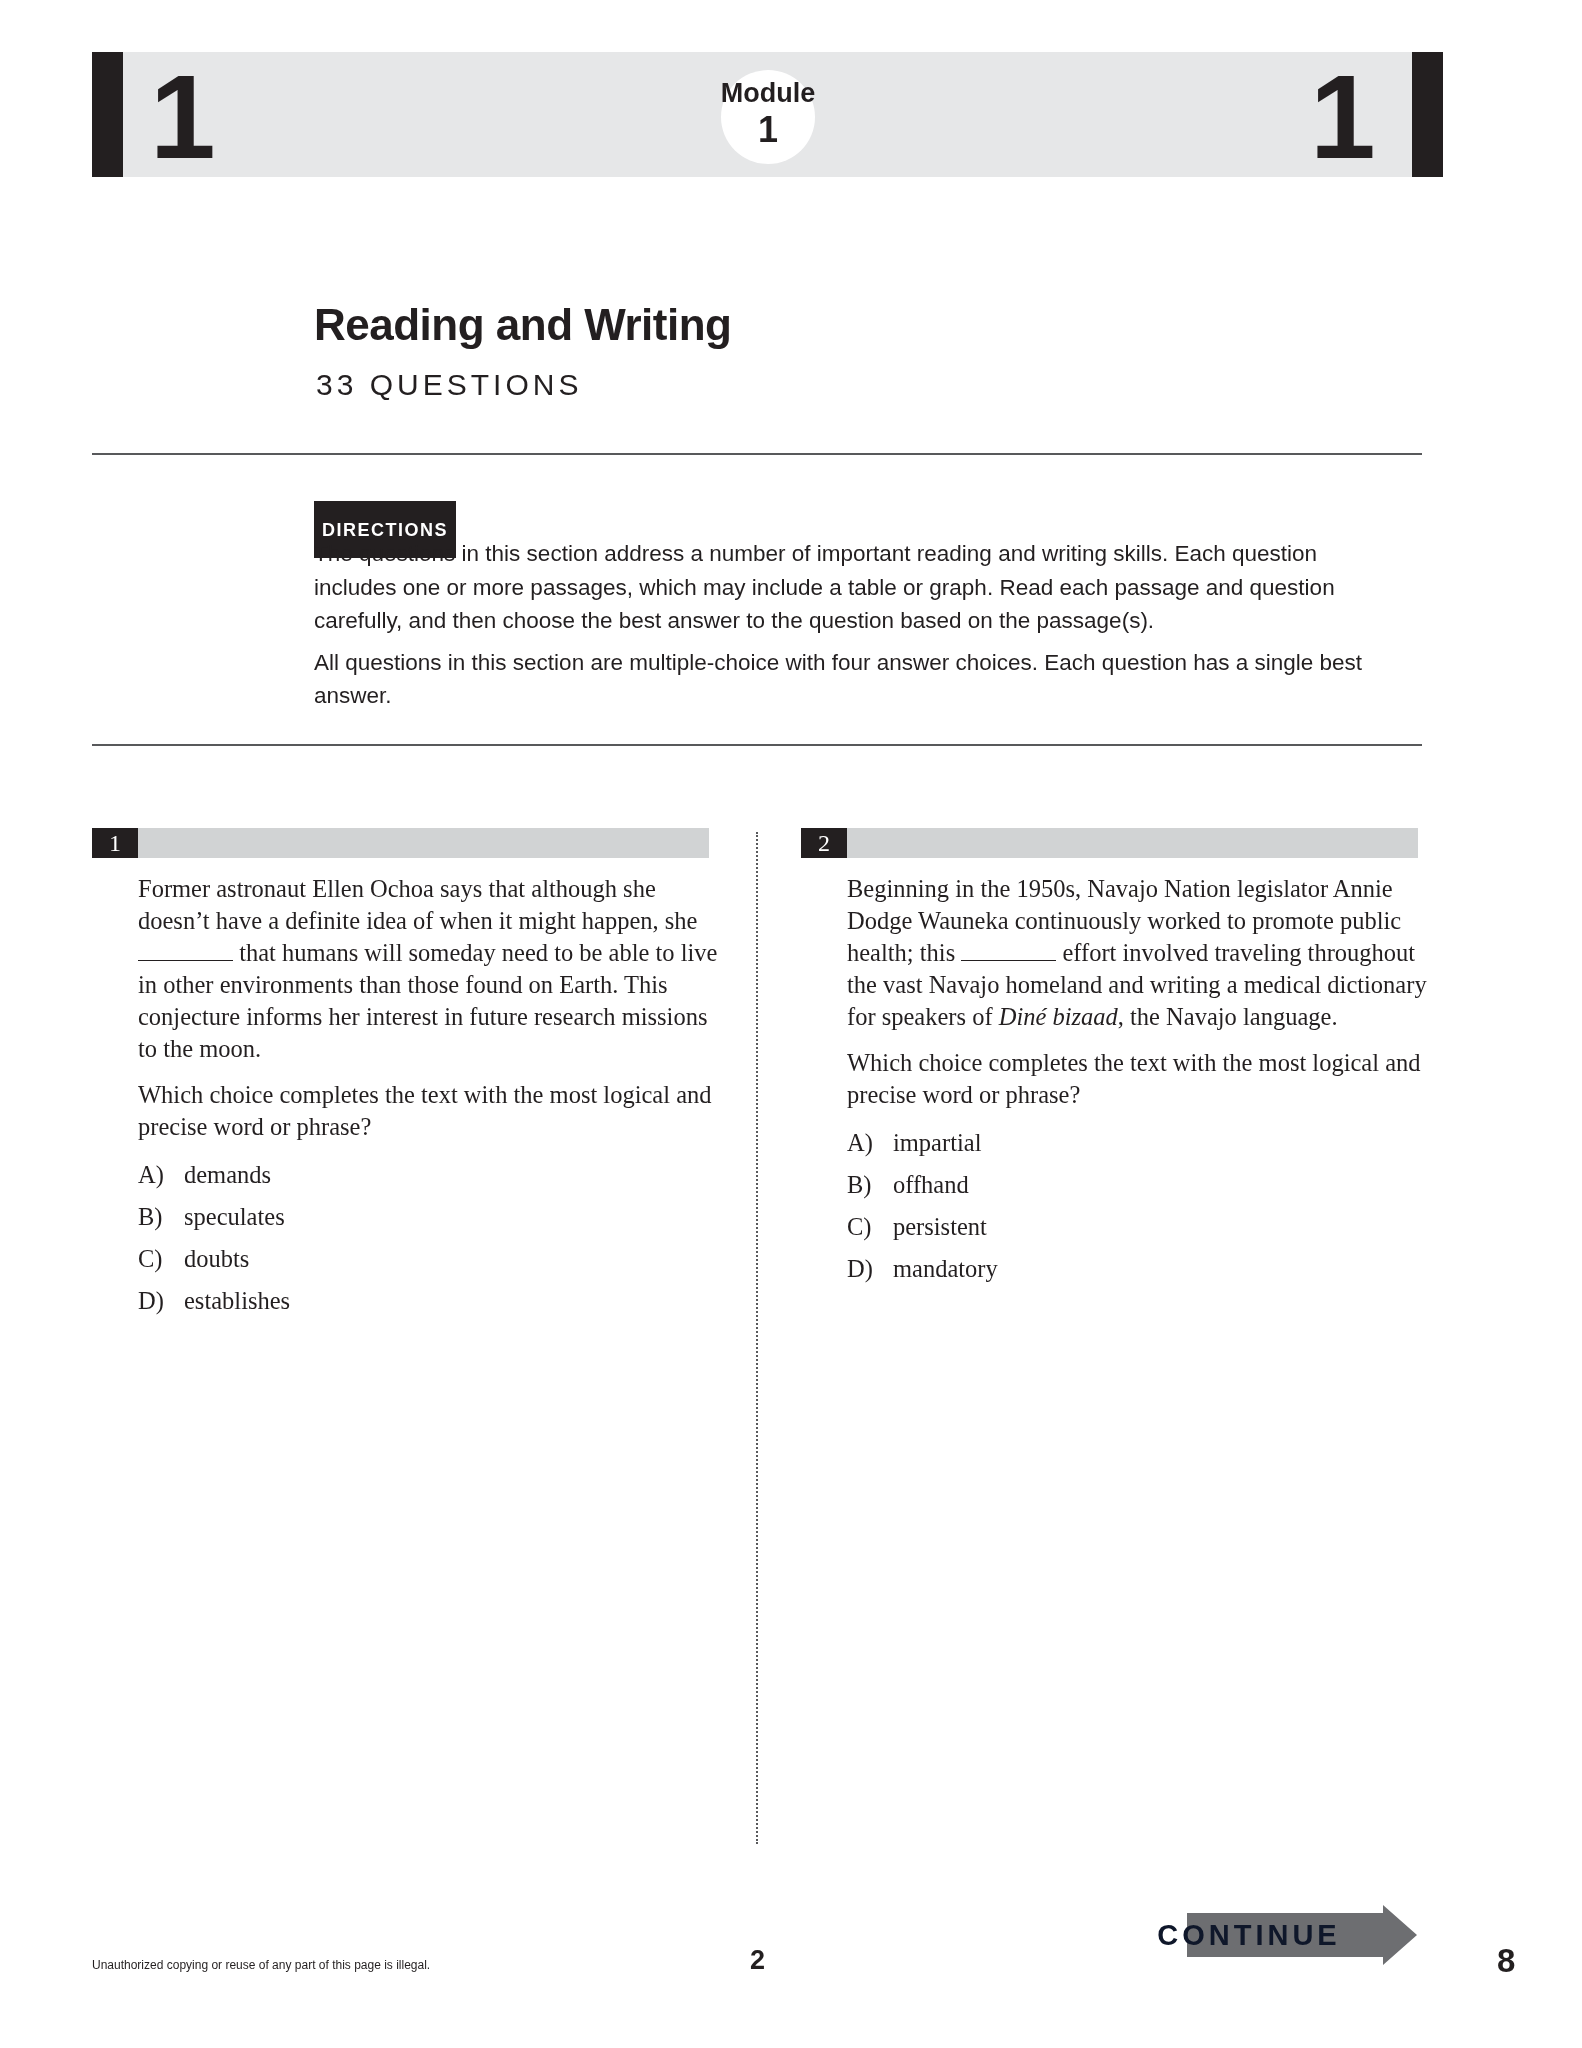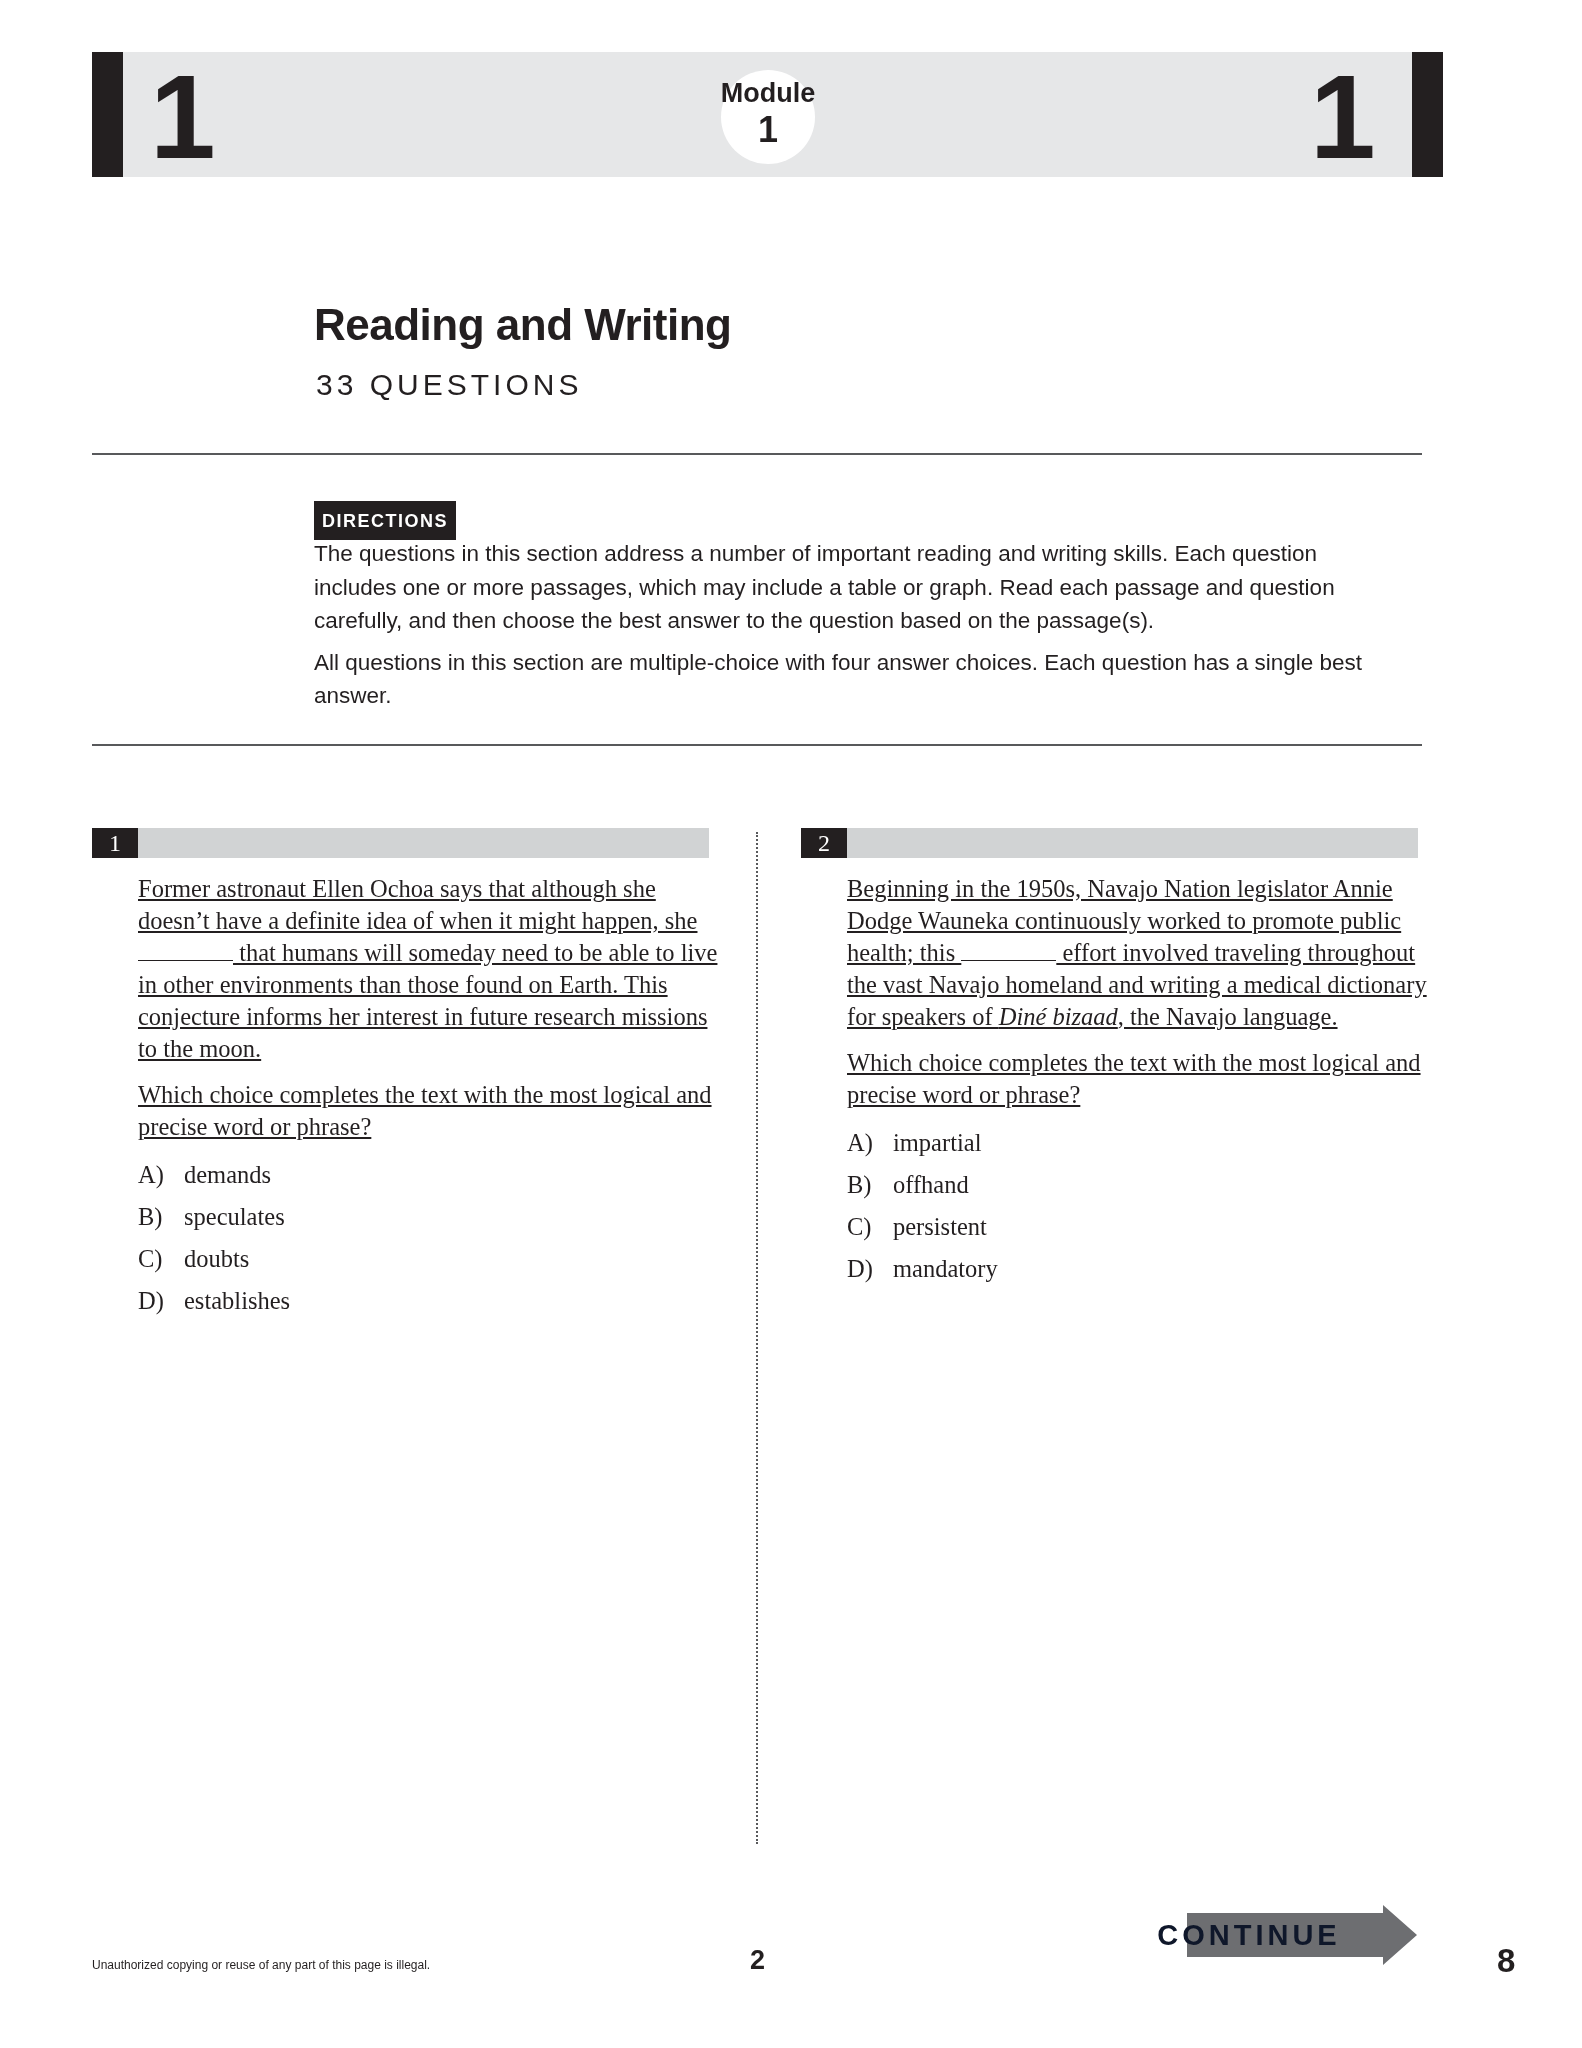--- a/index.html
+++ b/index.html
@@ -21,40 +21,40 @@
   #module-num { left:668px; top:110px; width:200px; text-align:center; font-size:36px; font-weight:bold; line-height:40px; }
 
   
   #title { left:314px; top:290px; font-size:44px; font-weight:bold; line-height:70px; letter-spacing:-0.5px; }
   #subtitle { left:316px; top:368px; font-size:30px; font-weight:normal; letter-spacing:4px; line-height:34px; }
 
   .rule { left:92px; width:1330px; height:2px; background:#58595b; }
   #rule-top { top:453px; }
   #rule-bottom { top:744px; }
 
-  #directions-badge { left:314px; top:501px; padding:6px 8px; height:27px; background:#231f20; color:#ffffff;
+  #directions-badge { left:314px; top:501px; padding:15px 8px; height:27px; background:#231f20; color:#ffffff;
     font-size:18px; font-weight:bold; letter-spacing:1.5px; line-height:28px; }
   #directions-text { left:314px; top:537px; width:1050px; font-size:22.5px; line-height:33.5px; color:#231f20; }
   #directions-text p { margin:0 0 8px 0; }
 
   
   .q-bar { top:828px; height:30px; background:#d1d3d4; }
   .q-num { top:828px; width:46px; height:30px; background:#231f20; color:#ffffff; text-align:center;
     font-size:24px; line-height:31px; }
   #q1-bar { left:92px; width:617px; }
   #q1-num { left:92px; }
   #q2-bar { left:801px; width:617px; }
   #q2-num { left:801px; }
 
   #divider { left:756px; top:832px; width:0; height:1012px; border-left:2px dotted #58595b; }
 
   .q-body { top:873px; width:580px; font-size:24.5px; line-height:32px; color:#231f20; }
   #q1-body { left:138px; }
   #q2-body { left:847px; }
-  .q-body p { margin:0;text-decoration:underline; }
+  .q-body p { margin:0; }
   .q-prompt { margin-top:14px !important; }
   .choices { margin-top:16px; }
   .choice { height:42px; display:flex; }
   .choice-letter { width:46px; }
   .blank { display:inline-block; width:95px; border-bottom:1.5px solid #231f20; height:20px; vertical-align:baseline; }
 
   
   #footer-note { left:92px; top:1955px; font-size:12px; line-height:20px; color:#231f20; }
   #page-num { left:750px; top:1945px; font-size:27px; font-weight:bold; line-height:30px; }
   #continue-btn { left:1187px; top:1905px; width:230px; height:60px; }

